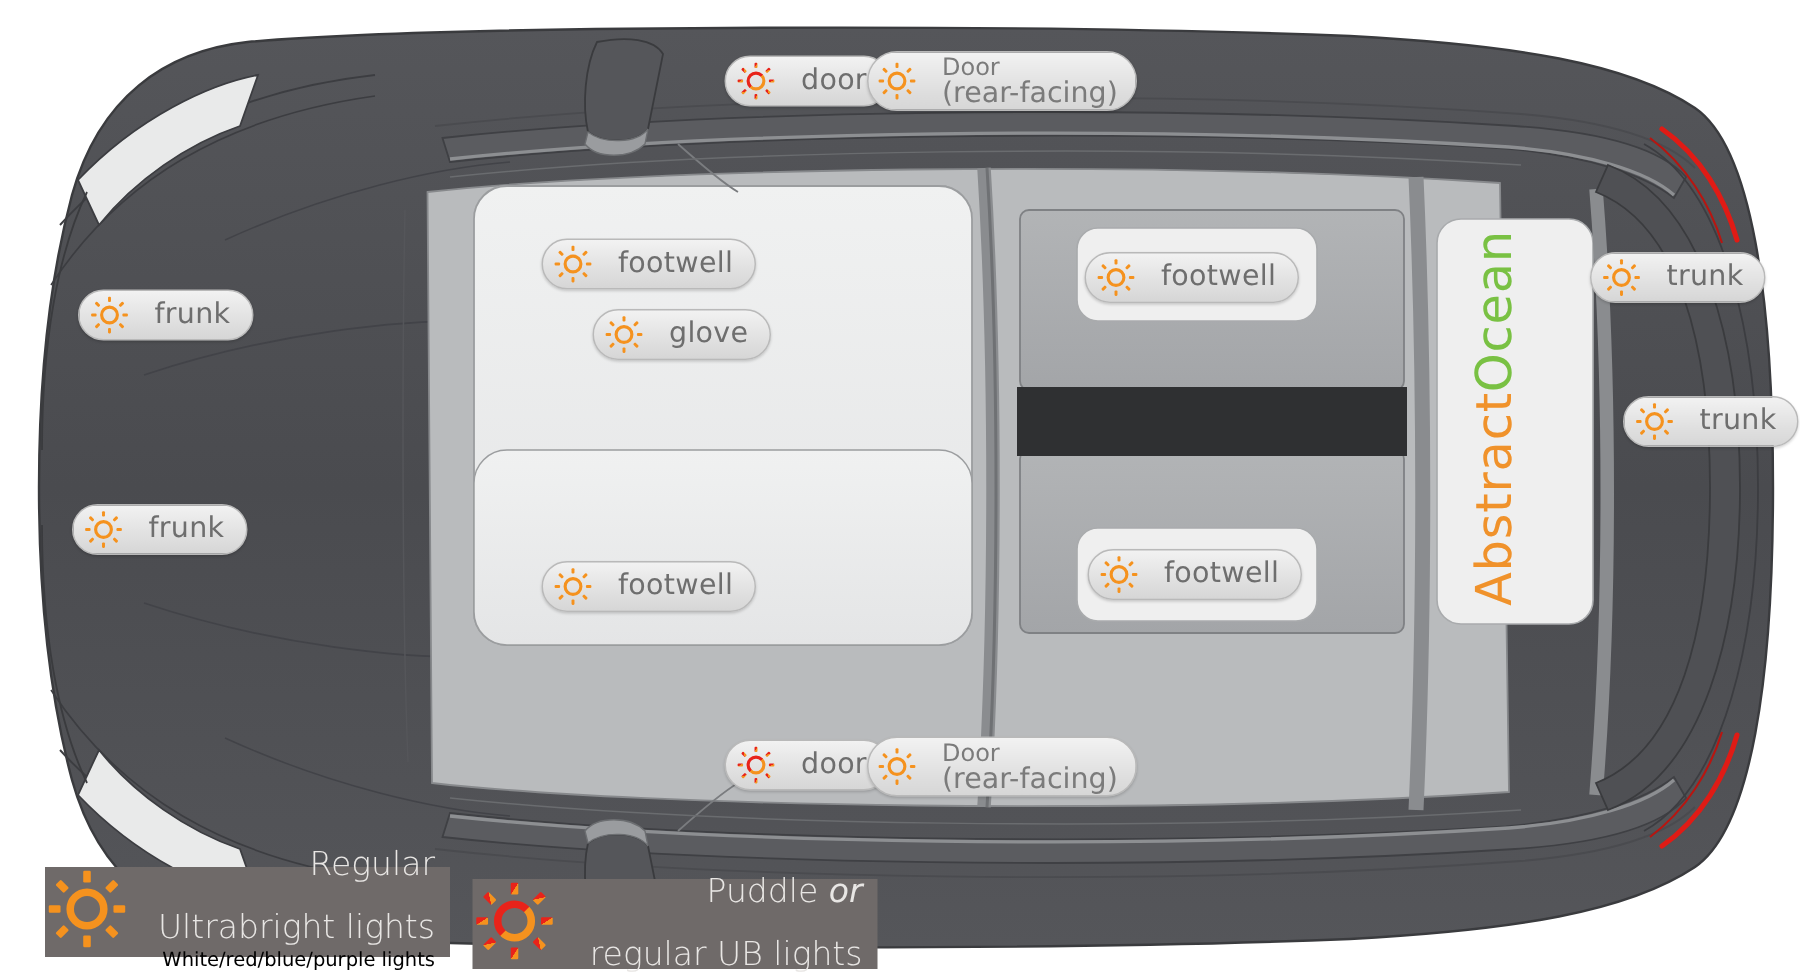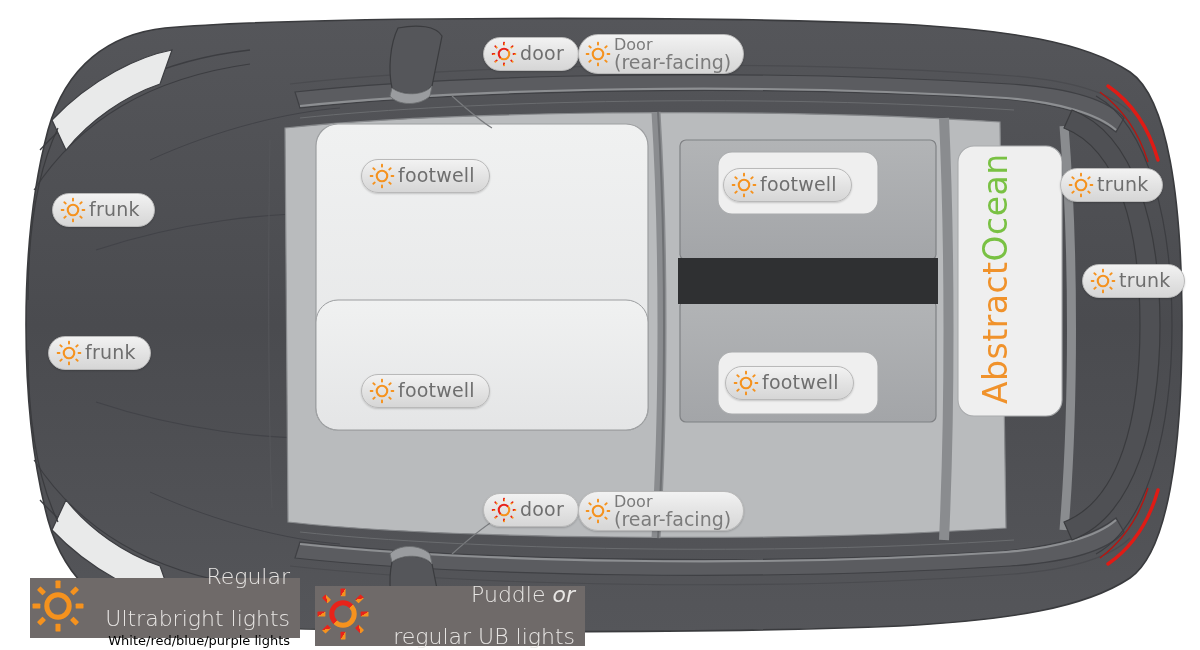--- a/index.html
+++ b/index.html
@@ -11,21 +11,21 @@
     position:relative;
   }
   #stage{position:absolute;left:0;top:0;width:1200px;height:650px;}
   #carsvg{position:absolute;left:0;top:0;width:1200px;height:650px;}
 
   
   .pill{
     position:absolute;
     display:flex;
     align-items:center;
-    gap:2px;
+    gap:16px;
     height:34px;
     padding:0 14px 0 6px;
     border-radius:17px;
     background:linear-gradient(180deg,#f2f2f2 0%,#e2e2e2 55%,#d6d6d6 100%);
     border:1px solid #b9b9b9;
     box-shadow:0 1px 2px rgba(0,0,0,.18);
     box-sizing:border-box;
     white-space:nowrap;
   }
   .pill .lbl{
@@ -349,20 +349,38 @@
         <rect x="7.2" y="7.2" width="2.8" height="5.2" rx="1" transform="rotate(-45 8.6 9.8)"></rect>
         <rect x="30" y="7.2" width="2.8" height="5.2" rx="1" transform="rotate(45 31.4 9.8)"></rect>
         <rect x="7.2" y="27.6" width="2.8" height="5.2" rx="1" transform="rotate(45 8.6 30.2)"></rect>
         <rect x="30" y="27.6" width="2.8" height="5.2" rx="1" transform="rotate(-45 31.4 30.2)"></rect>
       </g>
         </svg>
     </span>
     <span class="lbl">footwell</span>
   </div>
 
+  <div class="pill" style="left:395px;top:206px;">
+    <span class="sunwrap">
+      <svg viewBox="0 0 40 40">
+          <g fill="#F5921E">
+        <circle cx="20" cy="20" r="7.5" fill="none" stroke="#F5921E" stroke-width="3"></circle>
+        <rect x="18.6" y="2.5" width="2.8" height="5.2" rx="1"></rect>
+            <rect x="18.6" y="32.3" width="2.8" height="5.2" rx="1"></rect>
+        <rect x="2.5" y="18.6" width="5.2" height="2.8" rx="1"></rect>
+            <rect x="32.3" y="18.6" width="5.2" height="2.8" rx="1"></rect>
+        <rect x="7.2" y="7.2" width="2.8" height="5.2" rx="1" transform="rotate(-45 8.6 9.8)"></rect>
+        <rect x="30" y="7.2" width="2.8" height="5.2" rx="1" transform="rotate(45 31.4 9.8)"></rect>
+        <rect x="7.2" y="27.6" width="2.8" height="5.2" rx="1" transform="rotate(45 8.6 30.2)"></rect>
+        <rect x="30" y="27.6" width="2.8" height="5.2" rx="1" transform="rotate(-45 31.4 30.2)"></rect>
+      </g>
+        </svg>
+    </span>
+    <span class="lbl">glove</span>
+  </div>
 
   <div class="pill" style="left:361px;top:374px;">
     <span class="sunwrap">
       <svg viewBox="0 0 40 40">
           <g fill="#F5921E">
         <circle cx="20" cy="20" r="7.5" fill="none" stroke="#F5921E" stroke-width="3"></circle>
         <rect x="18.6" y="2.5" width="2.8" height="5.2" rx="1"></rect>
             <rect x="18.6" y="32.3" width="2.8" height="5.2" rx="1"></rect>
         <rect x="2.5" y="18.6" width="5.2" height="2.8" rx="1"></rect>
             <rect x="32.3" y="18.6" width="5.2" height="2.8" rx="1"></rect>

